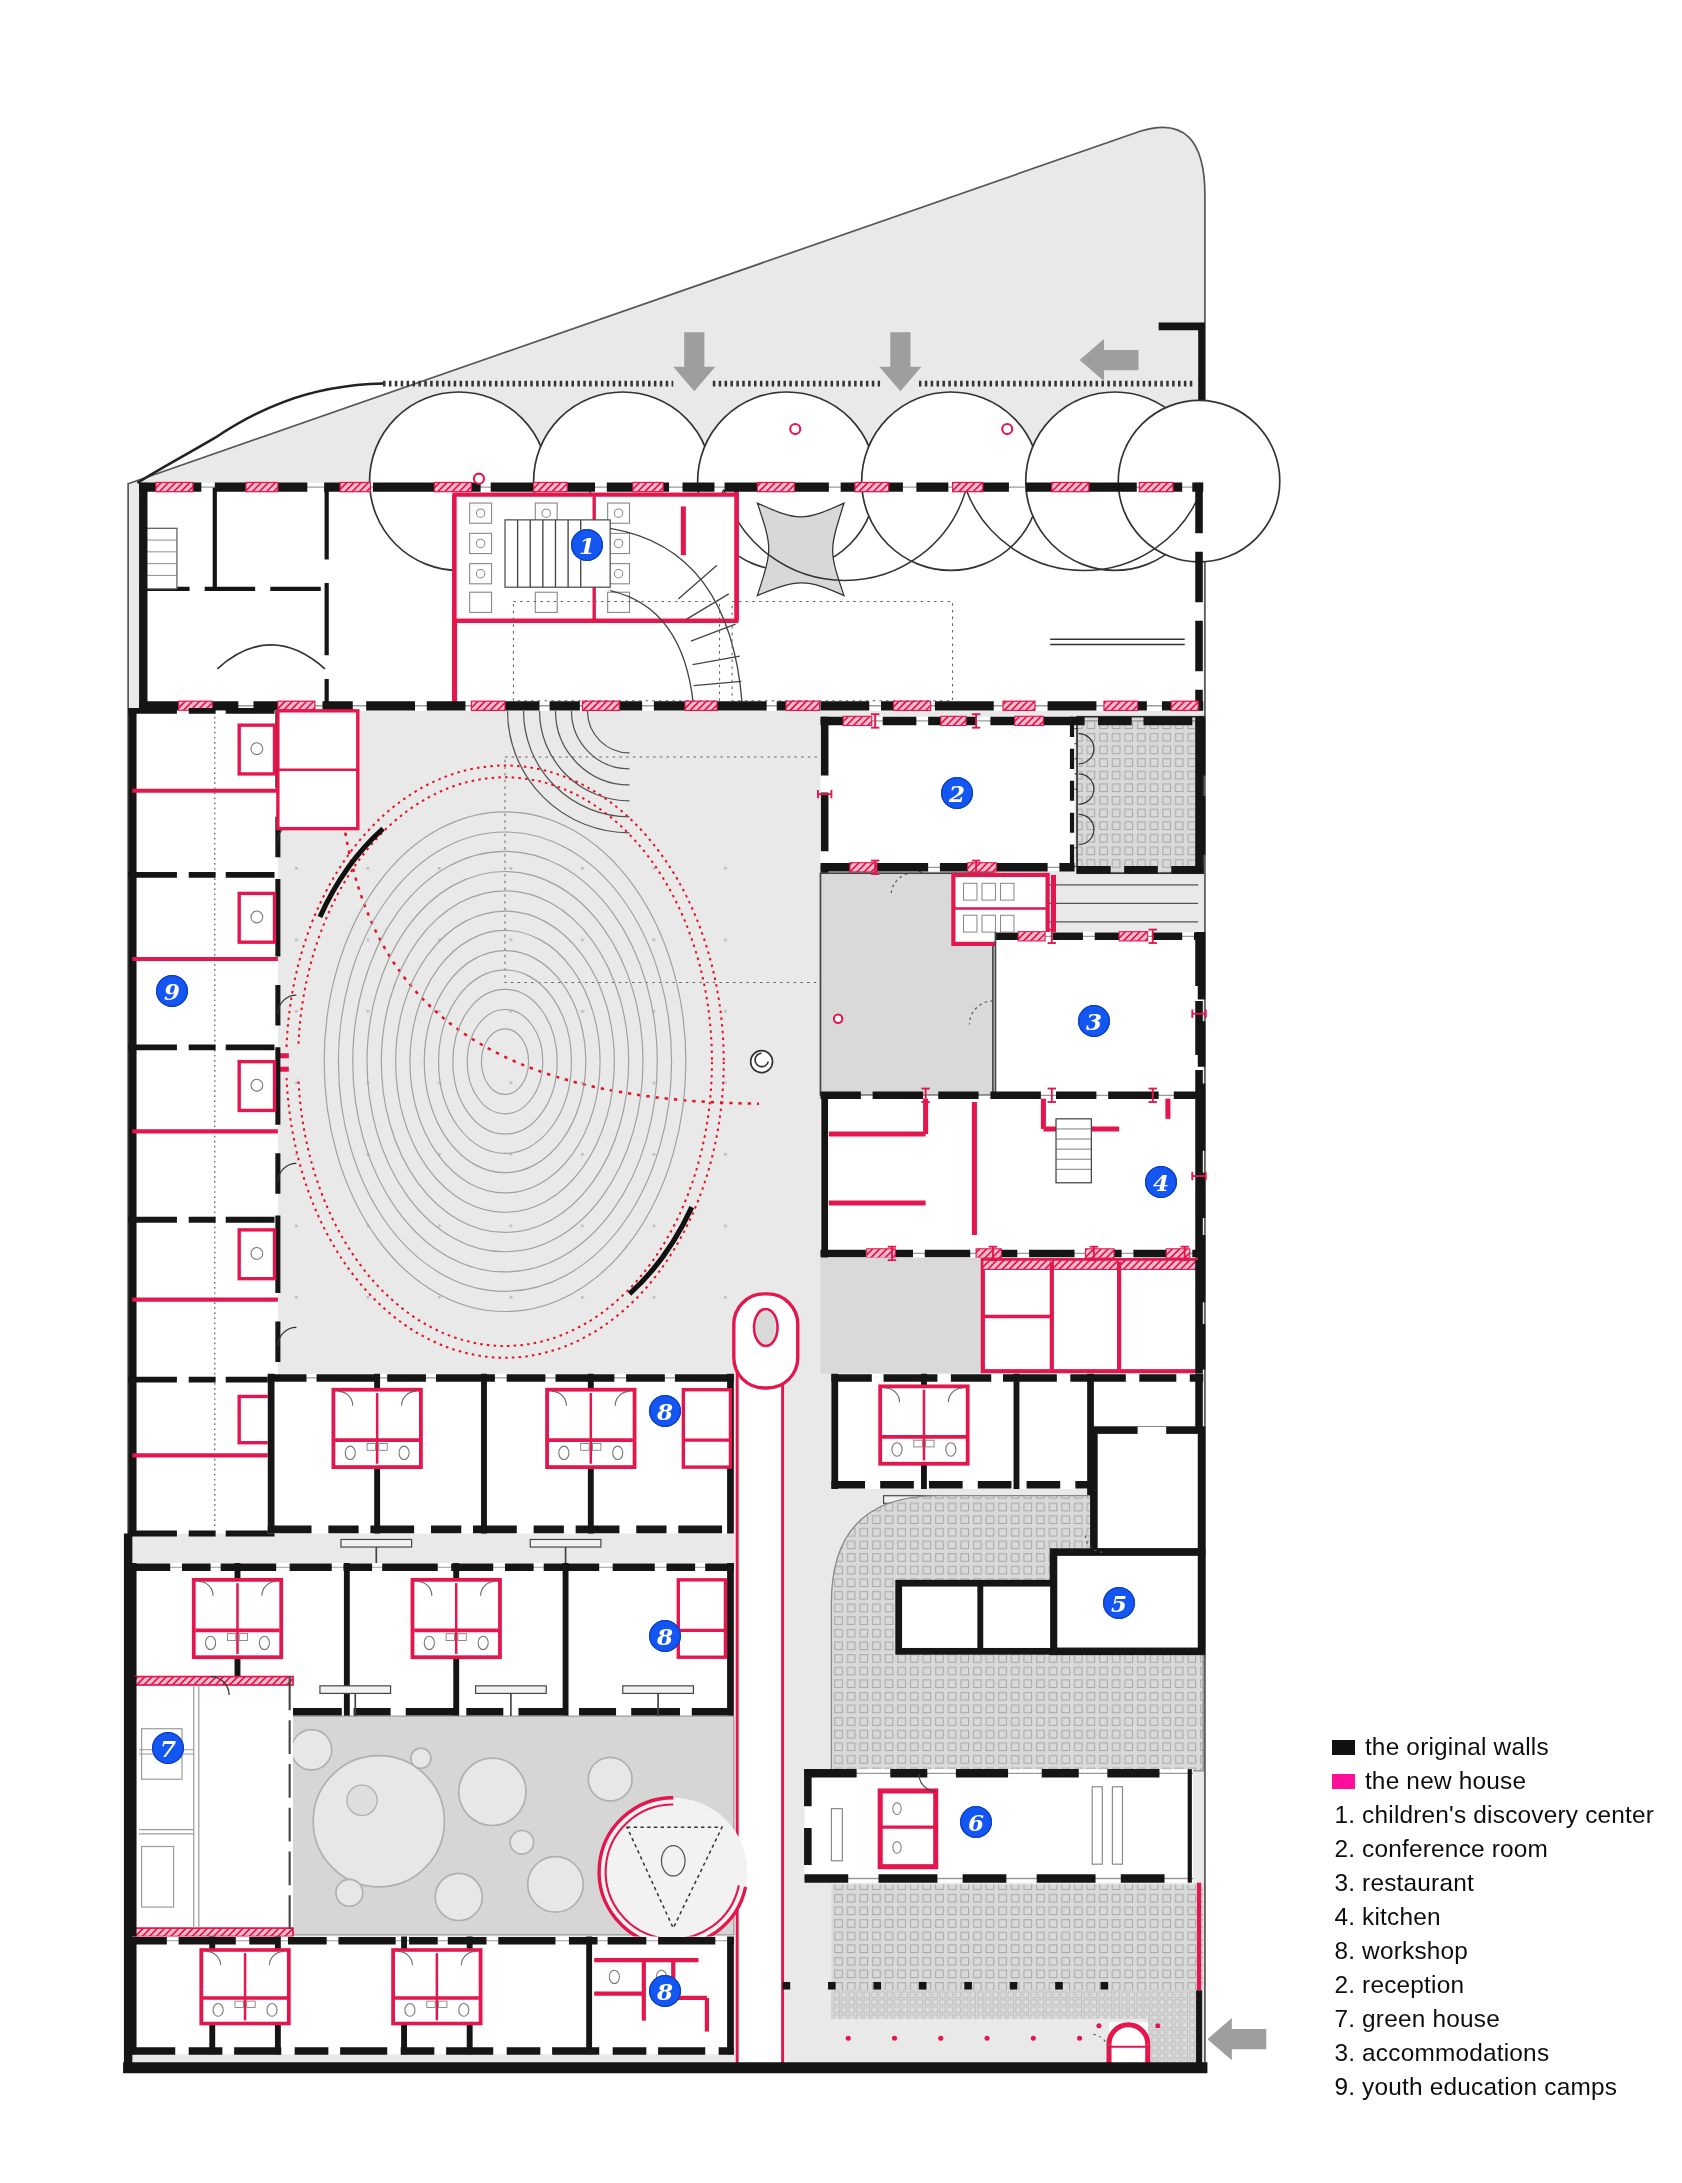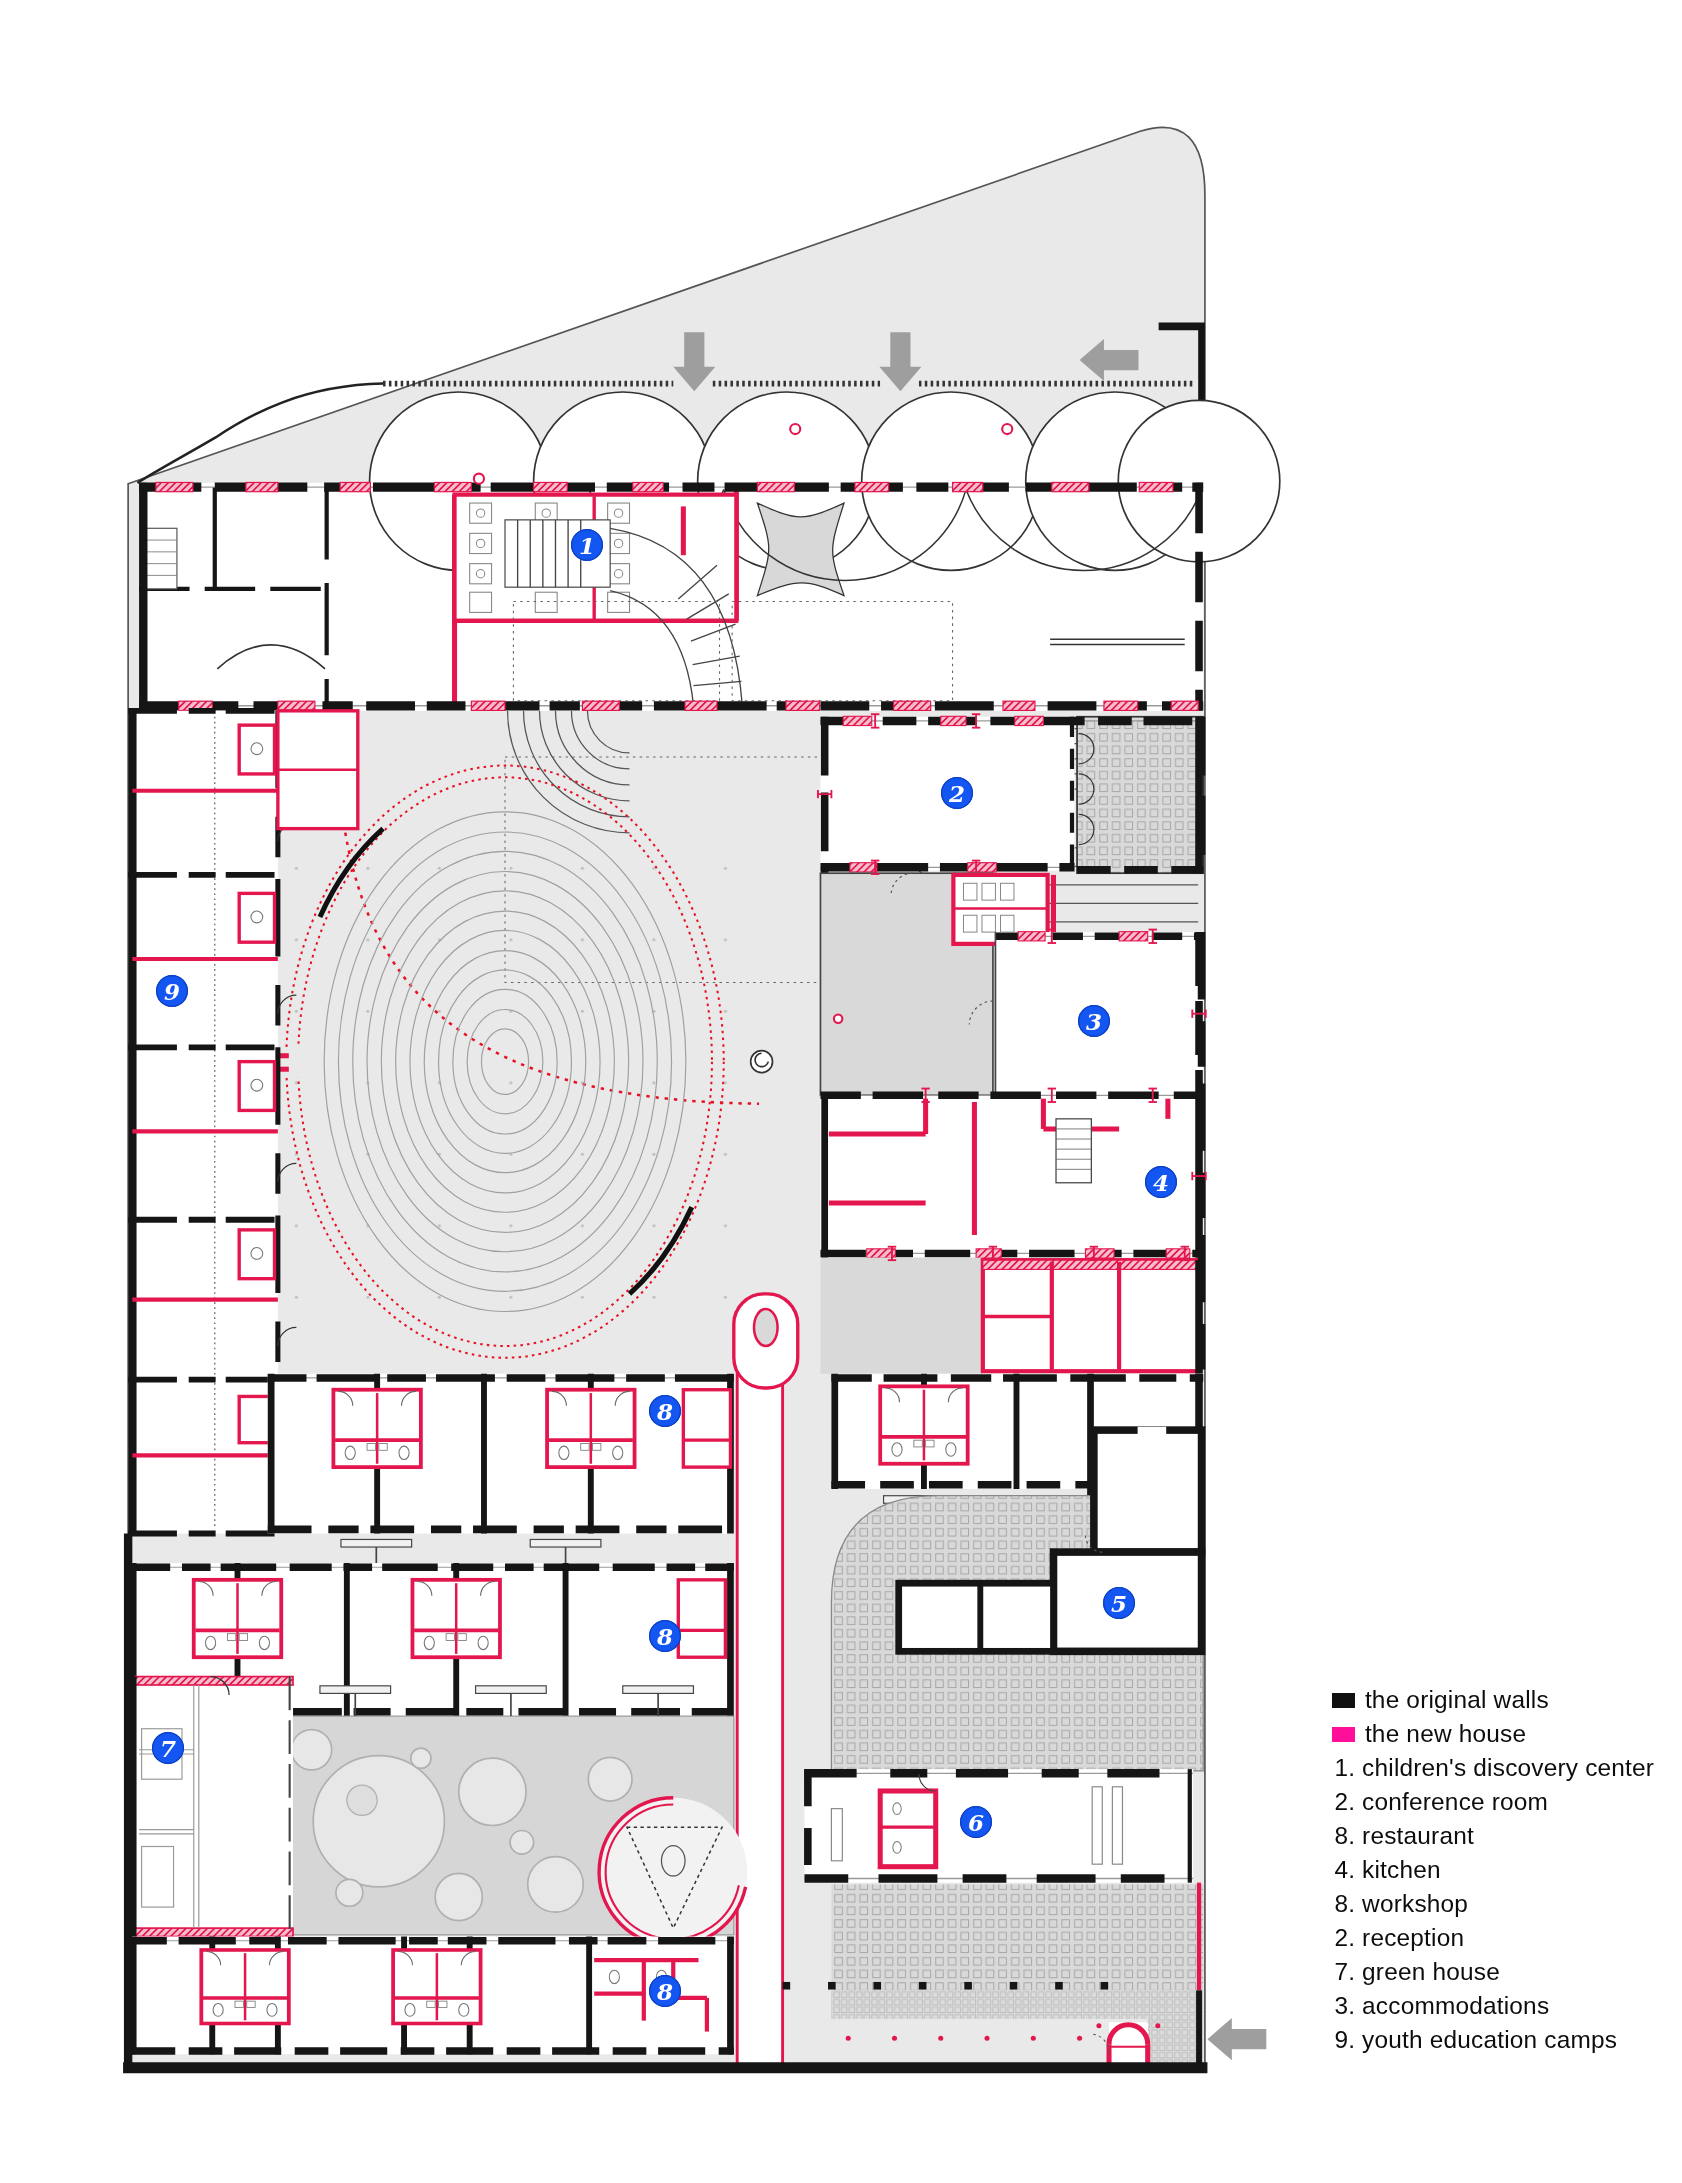--- a/index.html
+++ b/index.html
@@ -5,21 +5,21 @@
   html,body{margin:0;padding:0;background:#fff;}
   .canvas{position:relative;width:1683px;height:2183px;background:#fff;
           font-family:"Liberation Sans",sans-serif;overflow:hidden;}
   .plan-svg{position:absolute;left:0;top:0;}
   
   .marker{position:absolute;width:32px;height:32px;border-radius:50%;
           background:#1456f1;color:#fff;display:flex;align-items:center;justify-content:center;
           font:italic bold 23px "DejaVu Serif",serif;line-height:1;
           box-shadow:0 0 0 1.3px #0d3fc0 inset;}
   
-  .legend{position:absolute;left:1326px;top:1683px;width:357px;display:flex;flex-direction:column;}
+  .legend{position:absolute;left:1326px;top:1730px;width:357px;display:flex;flex-direction:column;}
   .lrow{display:flex;align-items:center;height:34px;font-size:24.4px;color:#0d0d0d;white-space:nowrap;}
   .lrow .sw{width:23px;height:15px;margin:0 10px 0 5.9px;flex:0 0 auto;}
   .lrow .txt{letter-spacing:0.2px;}
   .lrow.numrow{padding-left:8.4px;}
 </style>
 </head>
 <body>
 
 <div class="canvas">
 
@@ -661,21 +661,21 @@
         <span class="sw" style="background: rgb(255, 15, 153);"></span>
         <span class="txt">the new house</span>
       </div>
       <div class="lrow numrow">
         <span class="txt">1. children's discovery center</span>
       </div>
       <div class="lrow numrow">
         <span class="txt">2. conference room</span>
       </div>
       <div class="lrow numrow">
-        <span class="txt">8. restaurant</span>
+        <span class="txt">3. restaurant</span>
       </div>
       <div class="lrow numrow">
         <span class="txt">4. kitchen</span>
       </div>
       <div class="lrow numrow">
         <span class="txt">8. workshop</span>
       </div>
       <div class="lrow numrow">
         <span class="txt">2. reception</span>
       </div>

